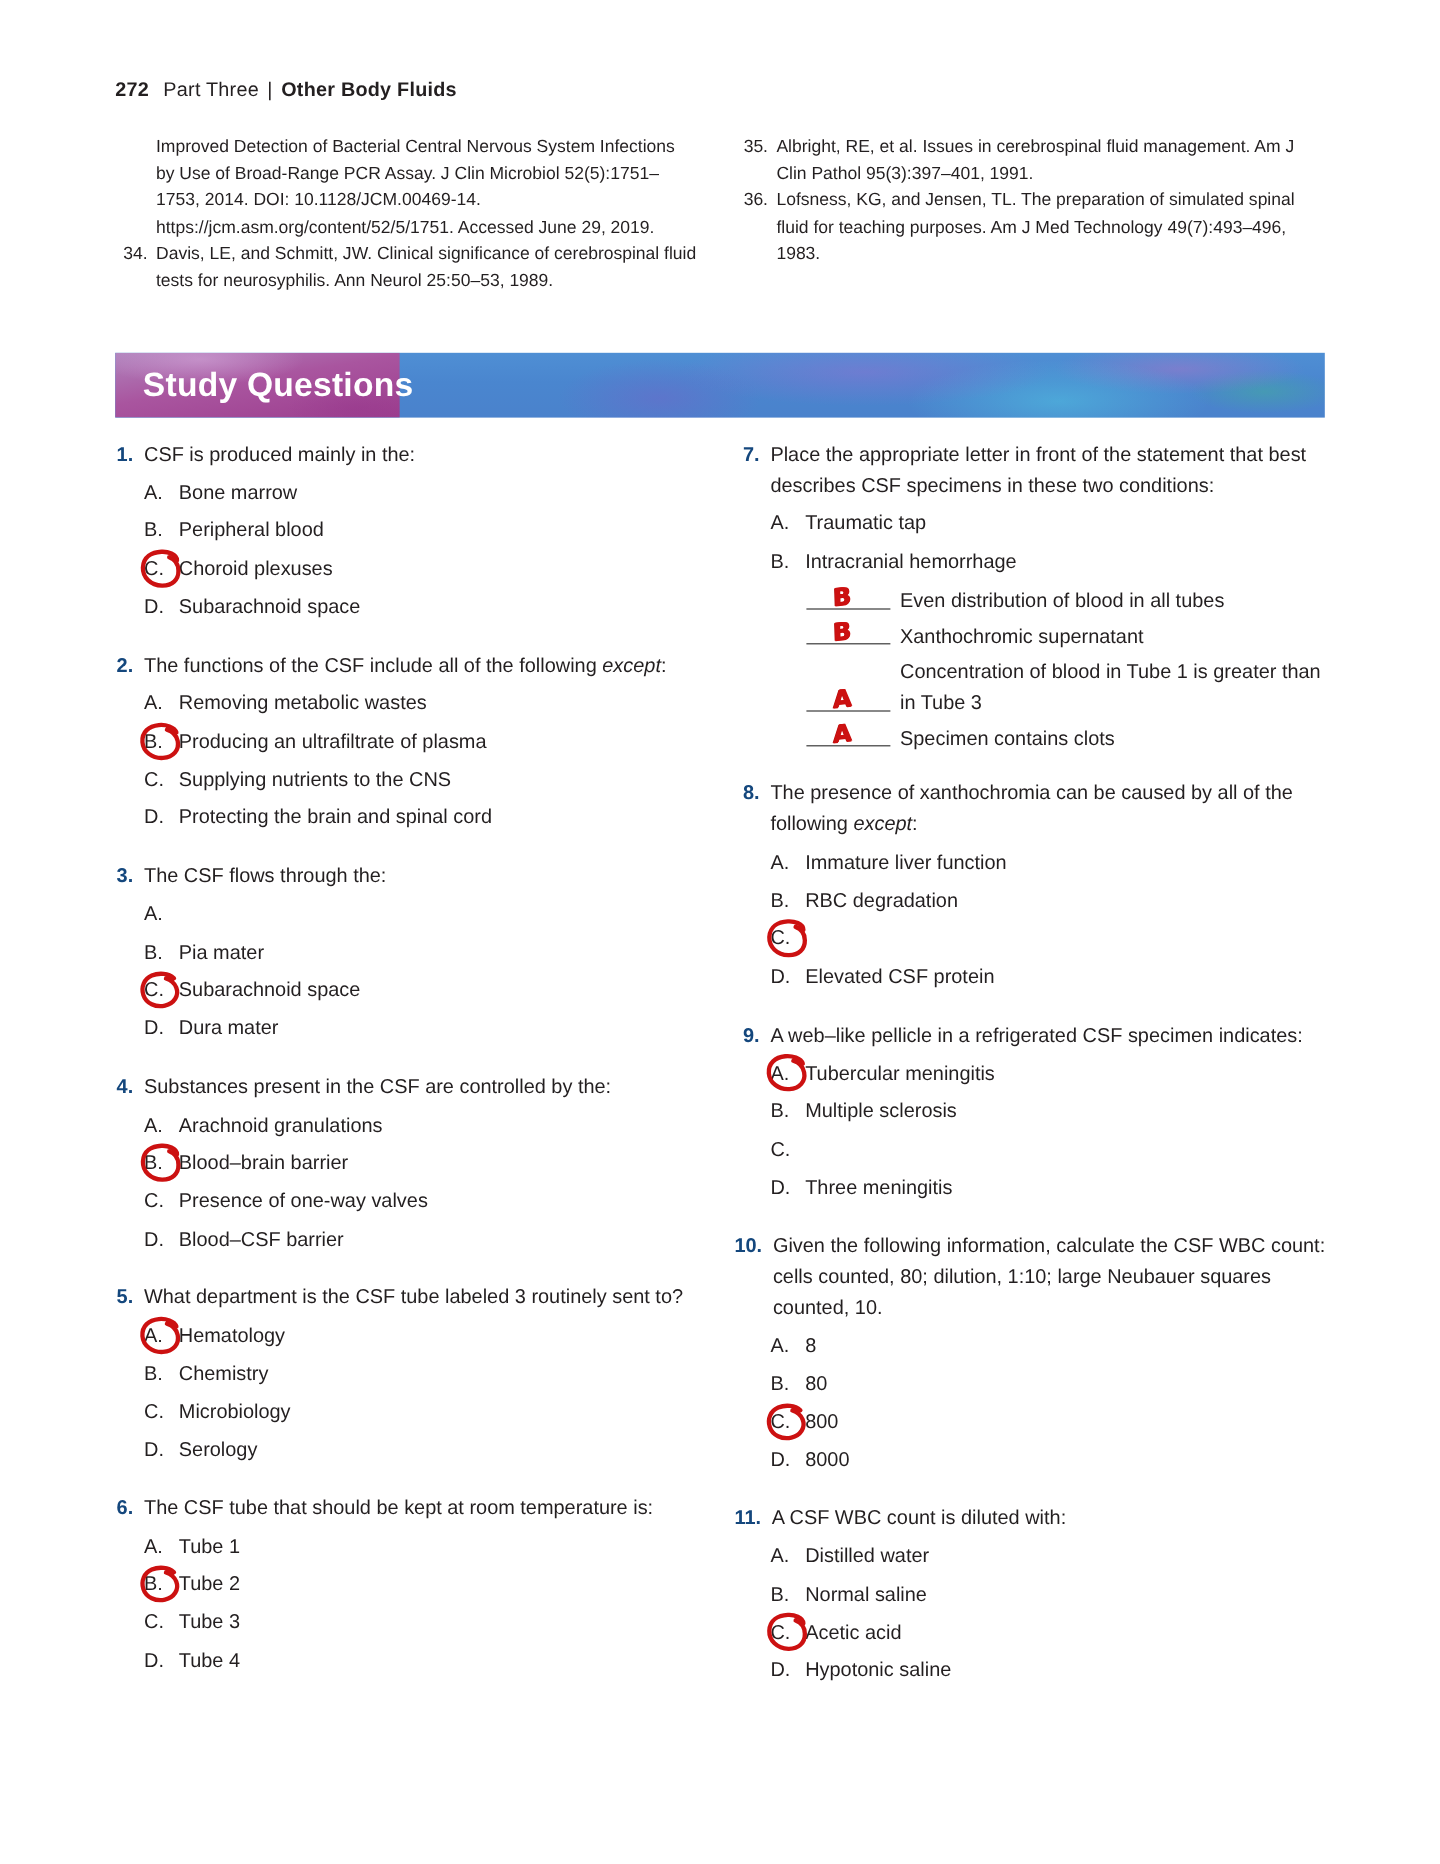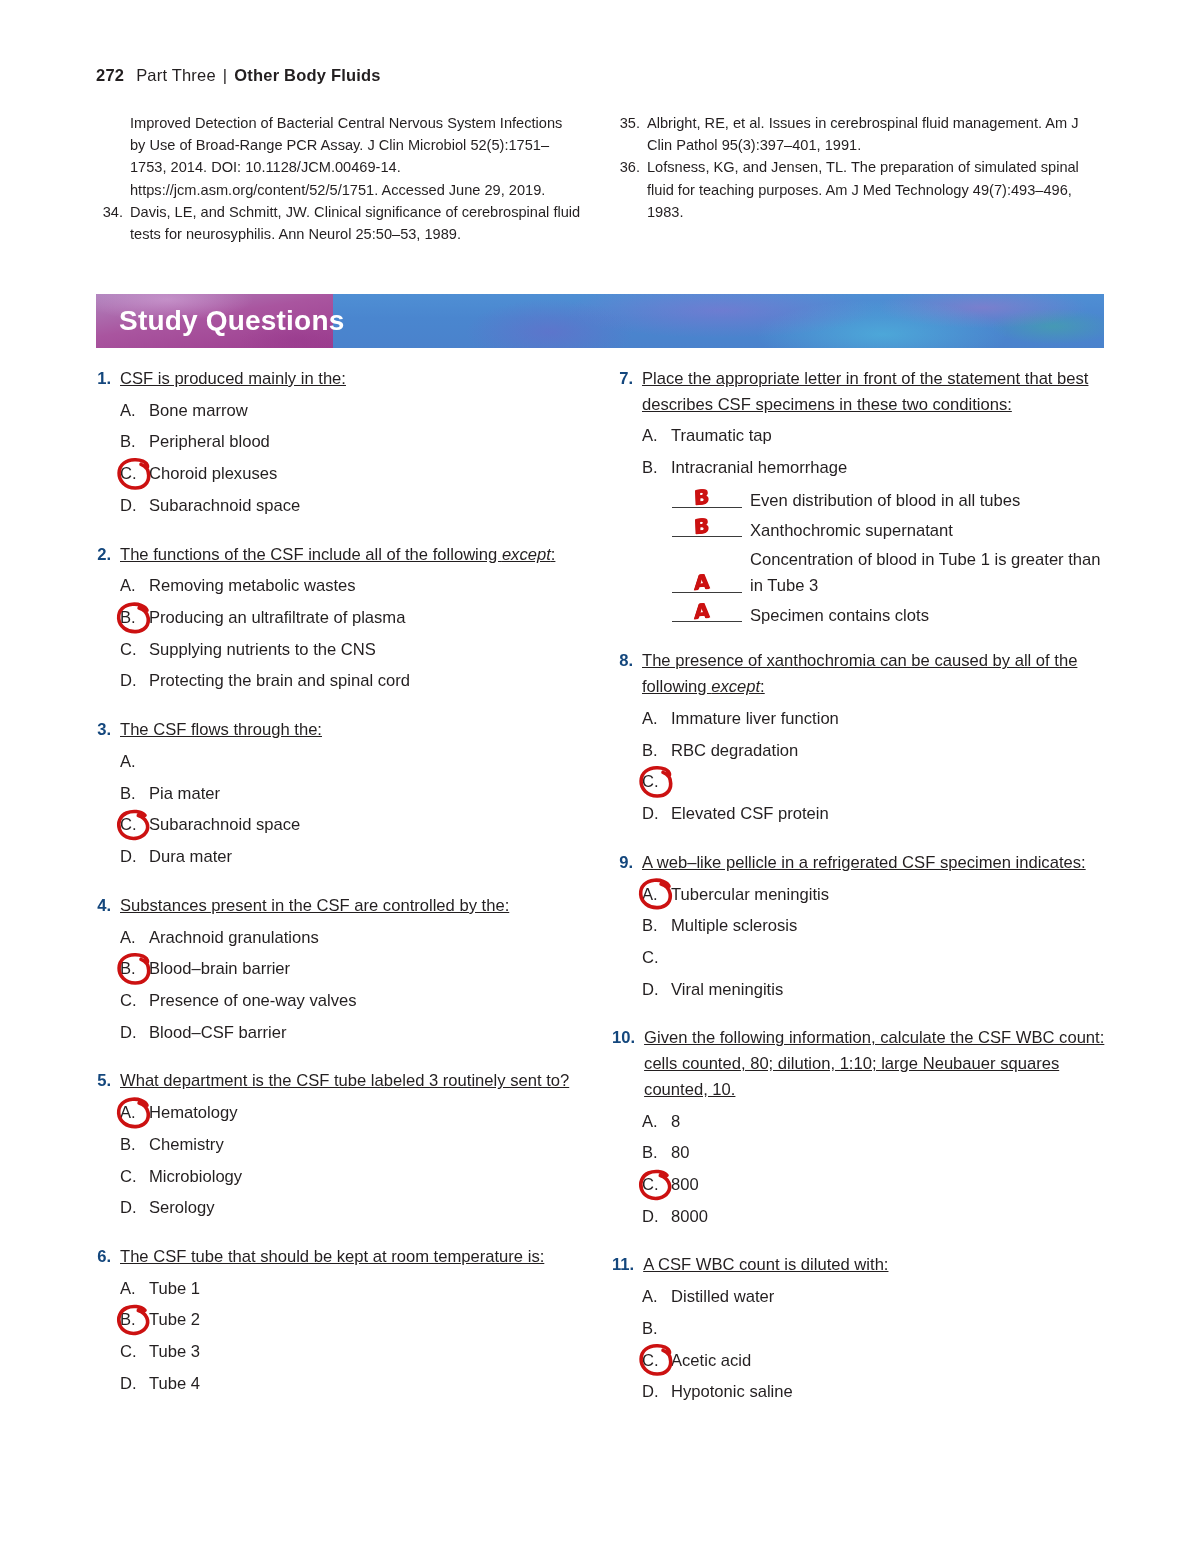--- a/index.html
+++ b/index.html
@@ -114,21 +114,21 @@
     line-height: 1.55;
   }
   .q-num {
     flex: 0 0 auto;
     min-width: 30px;
     text-align: right;
     padding-right: 9px;
     color: #14477d;
     font-weight: bold;
   }
-  .q-text { flex: 1 1 auto; text-decoration: underline; }
+  .q-text { flex: 1 1 auto; }
   .q-text em { font-style: italic; }
 
   .options { margin: 3px 0 0 0; padding: 0; list-style: none; }
   .option {
     position: relative;
     display: flex;
     font-size: 16.6px;
     line-height: 1.55;
     padding: 3px 0 3px 0;
     margin-left: 30px;
@@ -483,21 +483,21 @@
           </li>
           <li class="option">
             <span class="opt-letter">B.</span>
             <span class="opt-text">Multiple sclerosis</span>
           </li>
           <li class="option">
             <span class="opt-letter">C.</span>
           </li>
           <li class="option">
             <span class="opt-letter">D.</span>
-            <span class="opt-text">Viral meningitis</span>
+            <span class="opt-text">Three meningitis</span>
           </li>
         </ul>
       </div>
       <div class="question">
         <div class="q-head">
           <span class="q-num">10.</span>
           <span class="q-text">Given the following information, calculate the CSF WBC count: cells counted, 80; dilution, 1:10; large Neubauer squares counted, 10.</span>
         </div>
         <ul class="options">
           <li class="option">
@@ -527,20 +527,21 @@
           <span class="q-num">11.</span>
           <span class="q-text">A CSF WBC count is diluted with:</span>
         </div>
         <ul class="options">
           <li class="option">
             <span class="opt-letter">A.</span>
             <span class="opt-text">Distilled water</span>
           </li>
           <li class="option">
             <span class="opt-letter">B.</span>
+            <span class="opt-text">Normal saline</span>
           </li>
           <li class="option">
             <span class="opt-letter">C.<span class="circle-mark">
                 <svg viewBox="0 0 35 30" xmlns="http://www.w3.org/2000/svg">
                   <path d="M31 8 C31 2.5 23 0.5 18 0.8 C10 1.2 3 5 2.6 14 C2.3 22 9 28.8 18.5 29 C27 29.2 32.4 24 32.2 16.5 C32.1 11.5 29.5 7.2 24.5 5.4" fill="none" stroke="#cc1111" stroke-width="3.6" stroke-linecap="round" stroke-linejoin="round"></path>
                 </svg>
               </span></span>
             <span class="opt-text">Acetic acid</span>
           </li>
           <li class="option">

